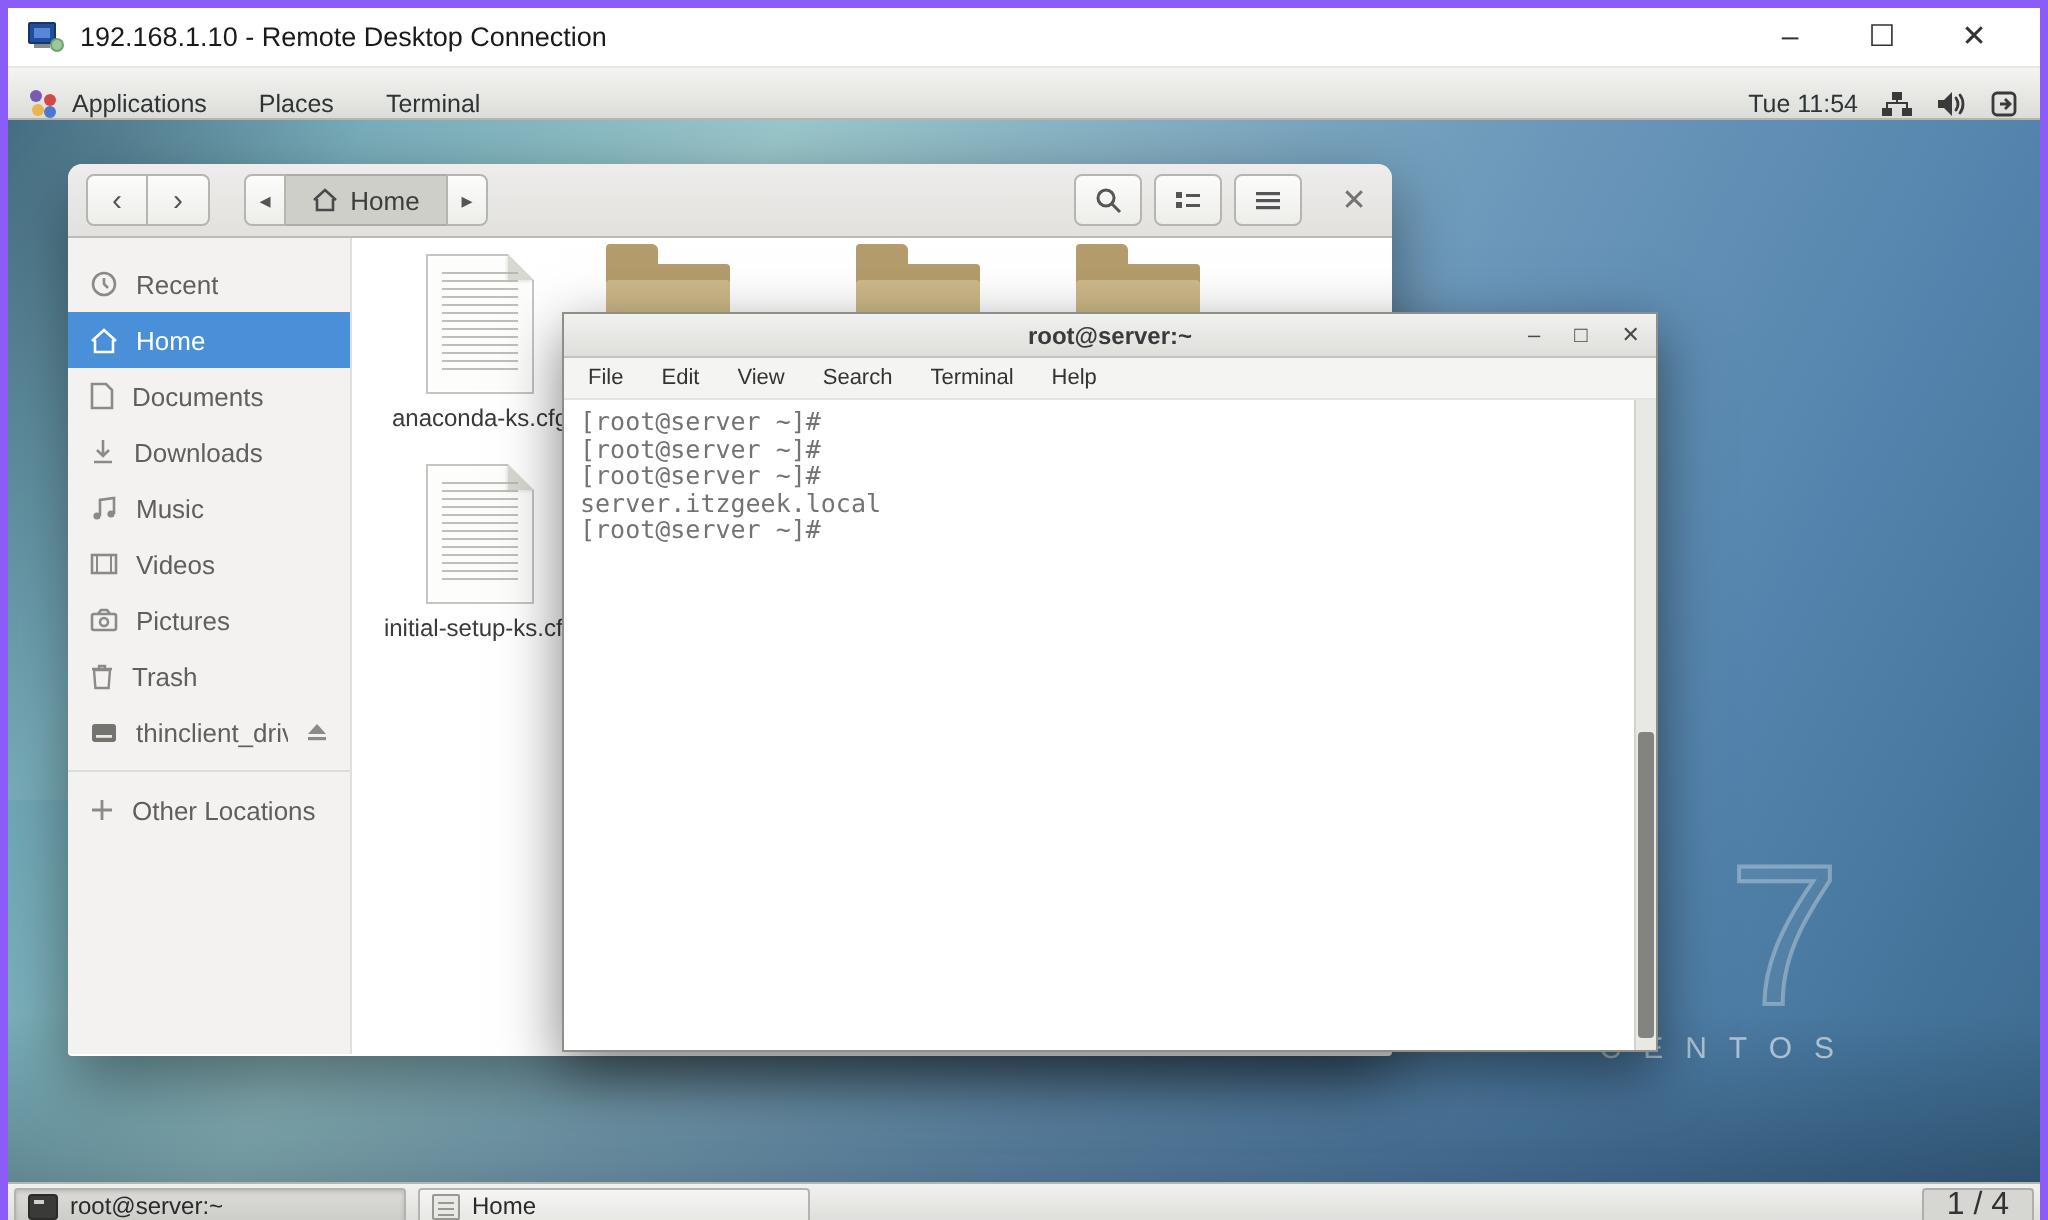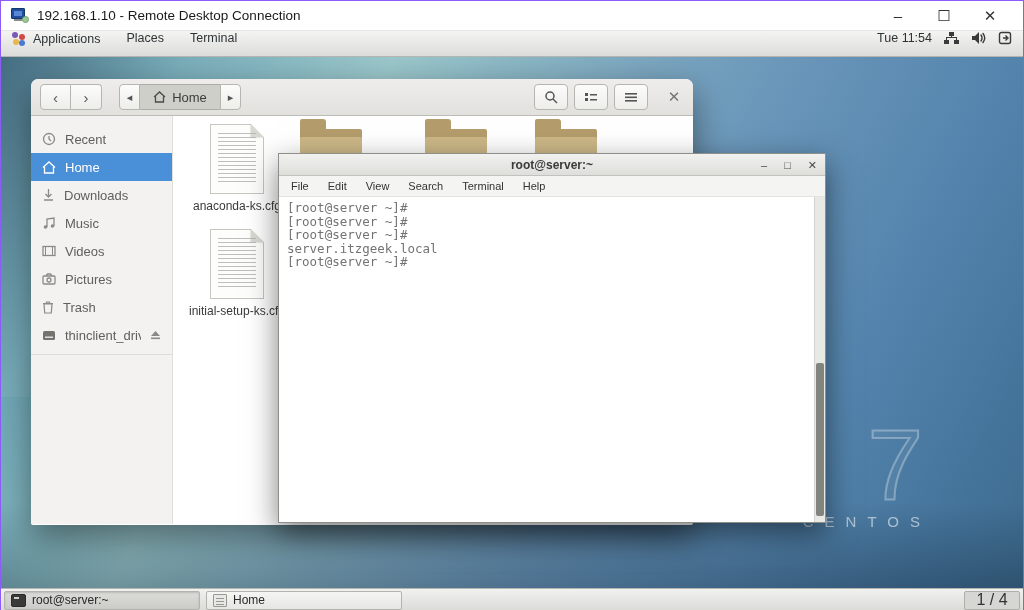--- a/index.html
+++ b/index.html
@@ -1,33 +1,33 @@
 <!DOCTYPE html>
 <html><head>
 <meta charset="utf-8">
 <style>
   * { margin:0; padding:0; box-sizing:border-box; }
   html,body { width:1024px; height:610px; overflow:hidden; }
   body { font-family:"Liberation Sans", sans-serif; background:#1b3a52; }
 
-  .rdp-window { position:absolute; inset:0; width:1024px; height:610px; border:1px solid #8b5cf6; background:#fff; }
+  .rdp-window { position:absolute; inset:0; width:1024px; height:610px; border:4px solid #8b5cf6; background:#fff; }
 
   
   .rdp-titlebar { height:30px; background:#ffffff; display:flex; align-items:center; padding:0 10px; border-bottom:1px solid #e6e6e6; }
   .rdp-icon { width:18px; height:15px; margin-right:8px; position:relative; }
   .rdp-icon .mon { position:absolute; left:0; top:0; width:14px; height:11px; background:#1f4e9c; border:1px solid #16366b; border-radius:1px; }
   .rdp-icon .mon::after { content:""; position:absolute; left:2px; top:2px; width:8px; height:5px; background:#5a86d6; }
   .rdp-icon .base { position:absolute; left:3px; top:11px; width:8px; height:2px; background:#8a8a8a; }
   .rdp-icon .badge { position:absolute; right:0; bottom:0; width:7px; height:7px; border-radius:50%; background:#9cc79c; border:1px solid #6da36d; }
   .rdp-title { font-size:13.5px; color:#1a1a1a; }
   .rdp-controls { margin-left:auto; display:flex; align-items:center; }
   .rdp-ctl { width:46px; text-align:center; font-size:15px; color:#333; cursor:default; line-height:29px; }
 
   
-  .gnome-topbar { height:26px; background:linear-gradient(to bottom,#f4f4f2,#dcdcd9); border-bottom:1px solid #b4b4b0; display:flex; align-items:flex-start; padding:0 10px; }
+  .gnome-topbar { height:26px; background:linear-gradient(to bottom,#f4f4f2,#dcdcd9); border-bottom:1px solid #b4b4b0; display:flex; align-items:flex-end; padding:0 10px; }
   .gt-menu { font-size:12.5px; color:#2e3436; margin-right:26px; }
   .apps-icon { width:15px; height:15px; position:relative; margin-right:7px; display:inline-block; }
   .apps-icon i { position:absolute; width:6px; height:6px; border-radius:50%; }
   .apps-icon i:nth-child(1){ left:1px; top:1px; background:#7a5ab5;}
   .apps-icon i:nth-child(2){ left:8px; top:3px; background:#d04a4a;}
   .apps-icon i:nth-child(3){ left:2px; top:8px; background:#e9b64c;}
   .apps-icon i:nth-child(4){ left:8px; top:9px; background:#4a7ad0;}
   .gt-left { display:flex; align-items:center; }
   .gt-right { margin-left:auto; display:flex; align-items:center; gap:12px; }
   .gt-clock { font-size:12.5px; color:#2e3436; }
@@ -244,20 +244,26 @@
               </svg>
             <span class="sb-label">Recent</span>
           </div>
           <div class="sb-item selected">
             <svg width="14" height="13" viewBox="0 0 14 13">
                 <path d="M1 6.5L7 1l6 5.5M2.5 6v6h9V6" fill="none" stroke="#fff" stroke-width="1.3"></path>
               </svg>
             <span class="sb-label">Home</span>
           </div>
           <div class="sb-item">
+            <svg width="12" height="14" viewBox="0 0 12 14">
+                <path d="M1 1h7l3 3v9H1z" fill="none" stroke="#8a8a86" stroke-width="1.3"></path>
+              </svg>
+            <span class="sb-label">Documents</span>
+          </div>
+          <div class="sb-item">
             <svg width="13" height="14" viewBox="0 0 13 14">
                 <path d="M6.5 1v8M3.5 6l3 3 3-3M2 12h9" fill="none" stroke="#8a8a86" stroke-width="1.3"></path>
               </svg>
             <span class="sb-label">Downloads</span>
           </div>
           <div class="sb-item">
             <svg width="14" height="13" viewBox="0 0 14 13">
                 <path d="M5 10V2l7-1v8" fill="none" stroke="#8a8a86" stroke-width="1.3"></path>
                 <circle cx="3.5" cy="10" r="1.8" fill="#8a8a86"></circle>
                 <circle cx="10.5" cy="9" r="1.8" fill="#8a8a86"></circle>
@@ -292,20 +298,26 @@
               </svg>
             <span class="sb-label">thinclient_drives</span>
             <span class="sb-eject">
               <svg width="11" height="10" viewBox="0 0 11 10">
                   <path d="M5.5 1L10 6H1z" fill="#8a8a86"></path>
                   <rect x="1" y="7.5" width="9" height="1.6" fill="#8a8a86"></rect>
                 </svg>
             </span>
           </div>
           <div class="sb-sep"></div>
+          <div class="sb-item">
+            <svg width="12" height="12" viewBox="0 0 12 12">
+                <path d="M6 1v10M1 6h10" stroke="#8a8a86" stroke-width="1.4"></path>
+              </svg>
+            <span class="sb-label">Other Locations</span>
+          </div>
         </div>
 
         <div class="fw-files ghost-folders">
 
           <span class="folder-icon" style="left:127px;">
               <i class="folder-tab"></i>
               <i class="folder-back"></i>
               <i class="folder-front"></i>
             </span>
           <span class="folder-icon" style="left:252px;">

